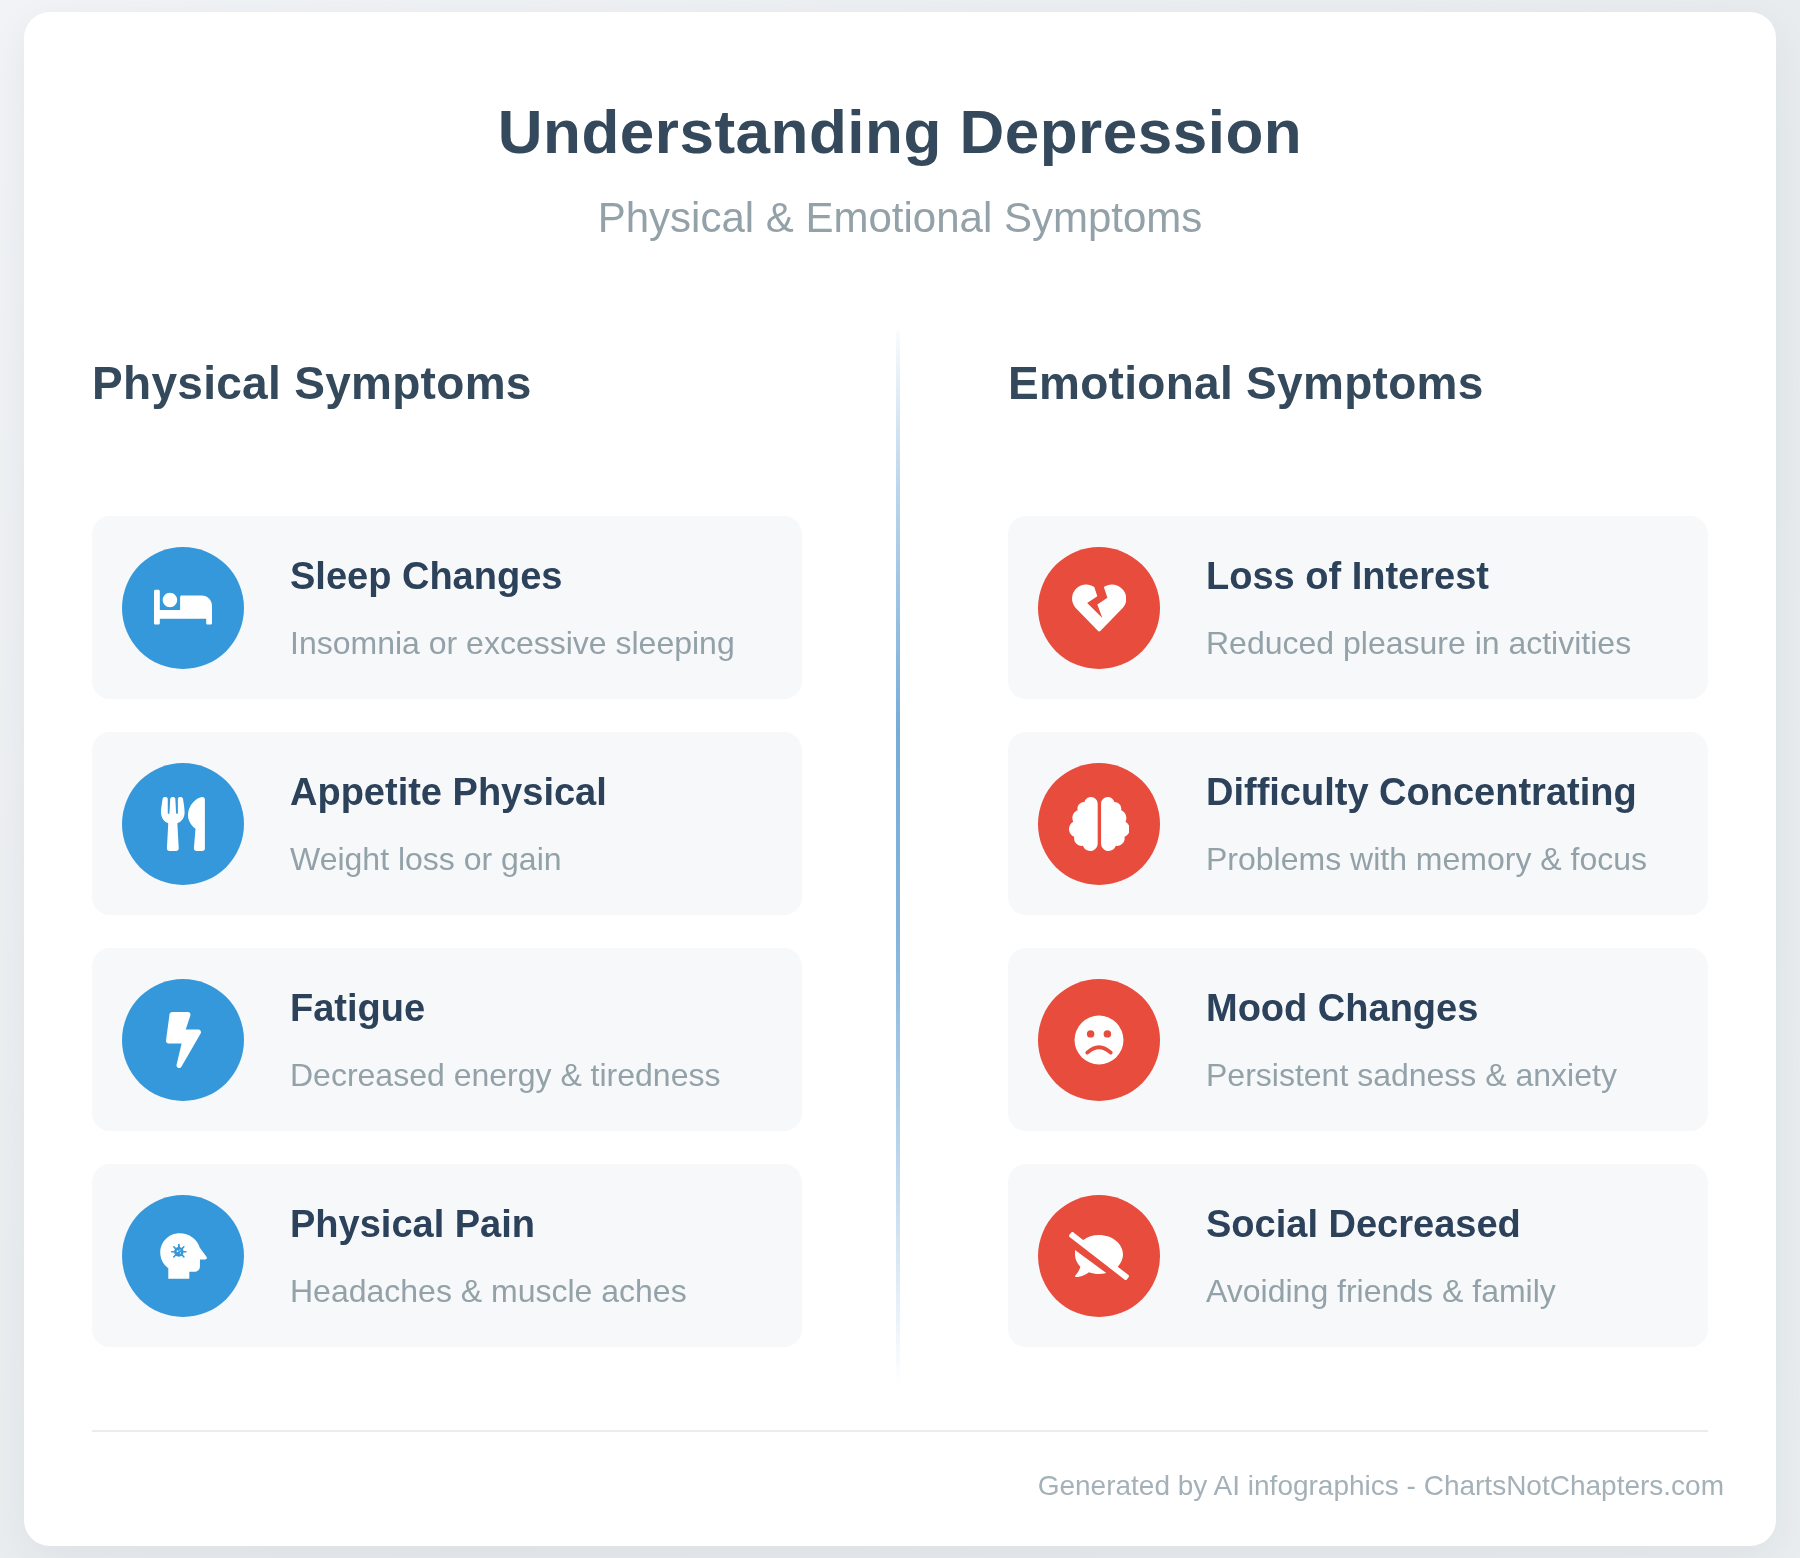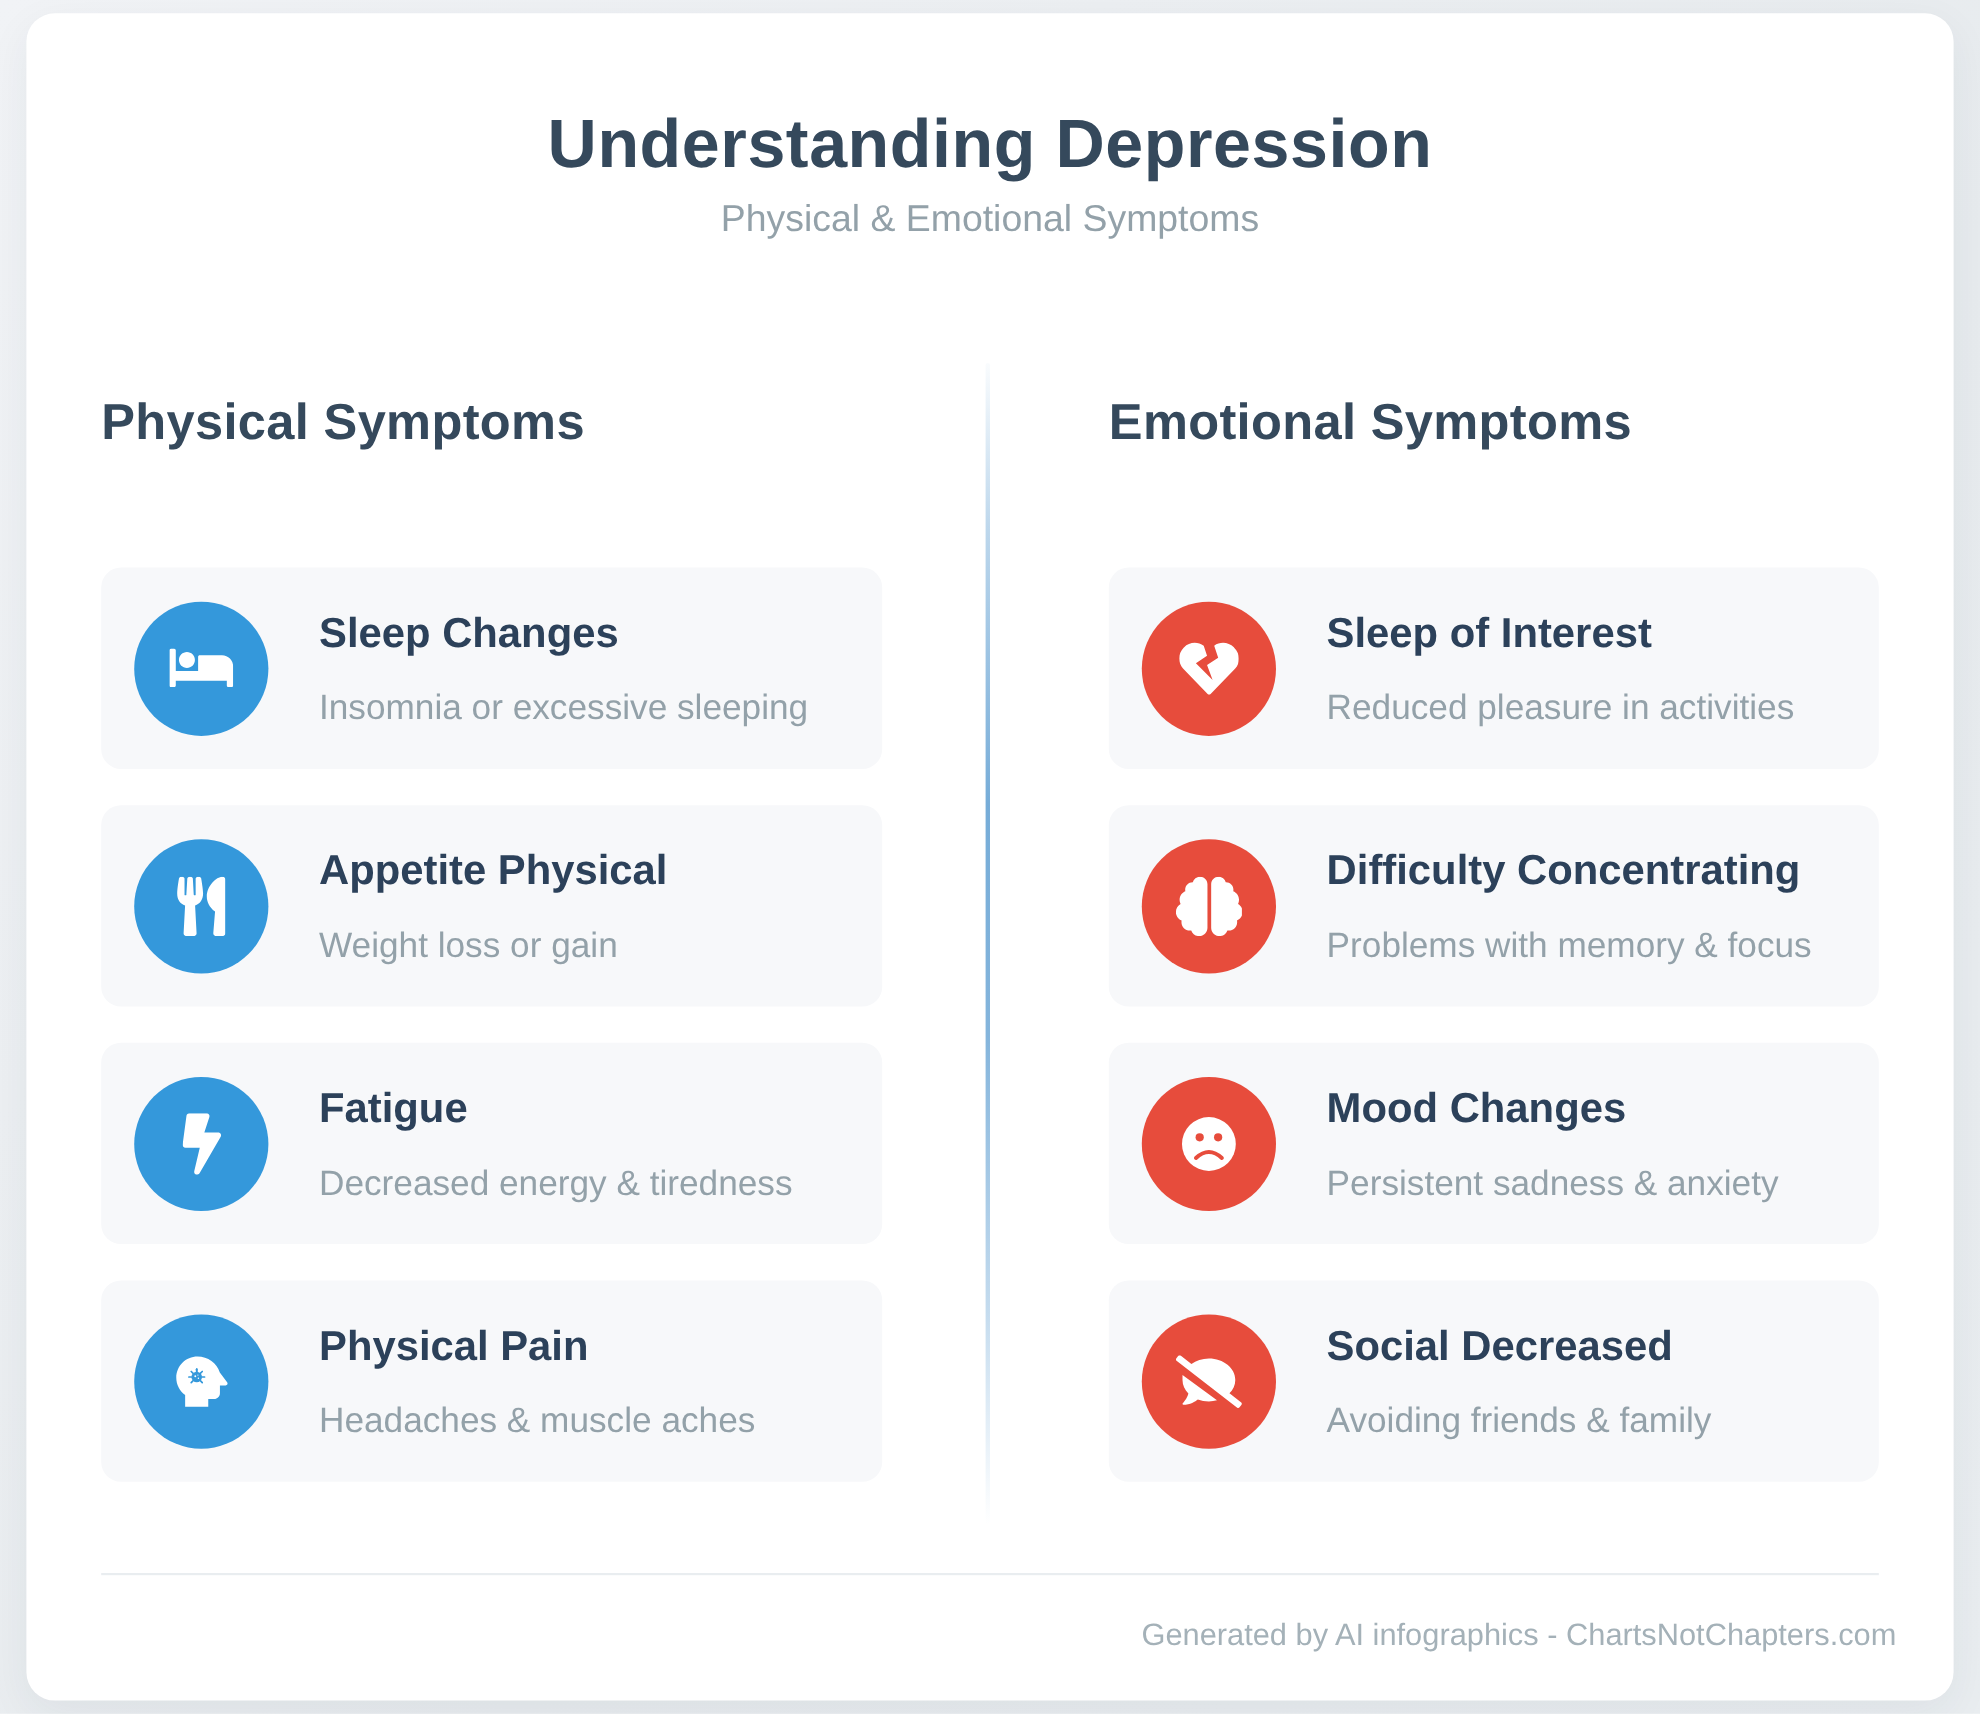--- a/index.html
+++ b/index.html
@@ -21,22 +21,22 @@
     box-shadow: 0 12px 40px rgba(30,45,60,0.06);
   }
 
   .header { position: absolute; top: 86px; left: 0; right: 0; text-align: center; }
   .main-title {
     font-size: 62px; font-weight: 700; line-height: 1.1;
     color: var(--heading, #35495c);
     letter-spacing: 0.5px;
   }
   .main-subtitle {
-    margin-top: 14px;
-    font-size: 34px; font-weight: 400;
+    margin-top: 28px;
+    font-size: 42px; font-weight: 400;
     color: var(--muted, #9aa6ad);
   }
 
   .divider {
     position: absolute;
     left: 872px; top: 318px;
     width: 4px; height: 1056px;
     border-radius: 2px;
     background: linear-gradient(180deg,
       rgba(111,168,214,0.04) 0%,
@@ -189,21 +189,21 @@
 
     <div class="column emotional">
 
       <div class="card">
         <div class="icon-circle emotional">
           <svg width="54" viewBox="0 0 512 512" xmlns="http://www.w3.org/2000/svg">
             <path d="M473.7 73.8l-2.4-2.5c-46-47-118-51.7-169.6-14.8L336 159.9l-96 64 48 128-144-144 96-64-28.6-86.5C159.7 19.6 87 24 40.7 71.4l-2.4 2.4C-10.4 123.6-12.5 201 33 254l212.1 218.6c7.1 7.3 18.6 7.3 25.7 0L483 254c45.5-53 43.4-130.4-9.3-180.2z"></path>
           </svg>
         </div>
         <div class="card-text">
-          <div class="card-title">Sleep of Interest</div>
+          <div class="card-title">Loss of Interest</div>
           <div class="card-desc">Reduced pleasure in activities</div>
         </div>
       </div>
 
       <div class="card">
         <div class="icon-circle emotional">
           <svg height="54" viewBox="0 0 576 512" xmlns="http://www.w3.org/2000/svg">
             <path d="M208 0c-29.9 0-54.7 20.5-61.8 48.2-.8 0-1.4-.2-2.2-.2-35.3 0-64 28.7-64 64 0 4.8.6 9.5 1.7 14C52.5 138 32 166.6 32 200c0 12.6 3.2 24.3 8.3 34.9C16.3 248.7 0 274.3 0 304c0 33.3 20.4 61.9 49.4 73.9-.9 4.6-1.4 9.3-1.4 14.1 0 39.8 32.2 72 72 72 4.1 0 8.1-.5 12-1.2 9.6 28.5 36.2 49.2 68 49.2 39.8 0 72-32.2 72-72V64c0-35.3-28.7-64-64-64zm368 304c0-29.7-16.3-55.3-40.3-69.1 5.2-10.6 8.3-22.3 8.3-34.9 0-33.4-20.5-62-49.7-74 1-4.5 1.7-9.2 1.7-14 0-35.3-28.7-64-64-64-.8 0-1.5.2-2.2.2C422.7 20.5 397.9 0 368 0c-35.3 0-64 28.6-64 64v376c0 39.8 32.2 72 72 72 31.8 0 58.4-20.7 68-49.2 3.9.7 7.9 1.2 12 1.2 39.8 0 72-32.2 72-72 0-4.8-.5-9.5-1.4-14.1 29-12 49.4-40.6 49.4-73.9z"></path>
           </svg>
         </div>

